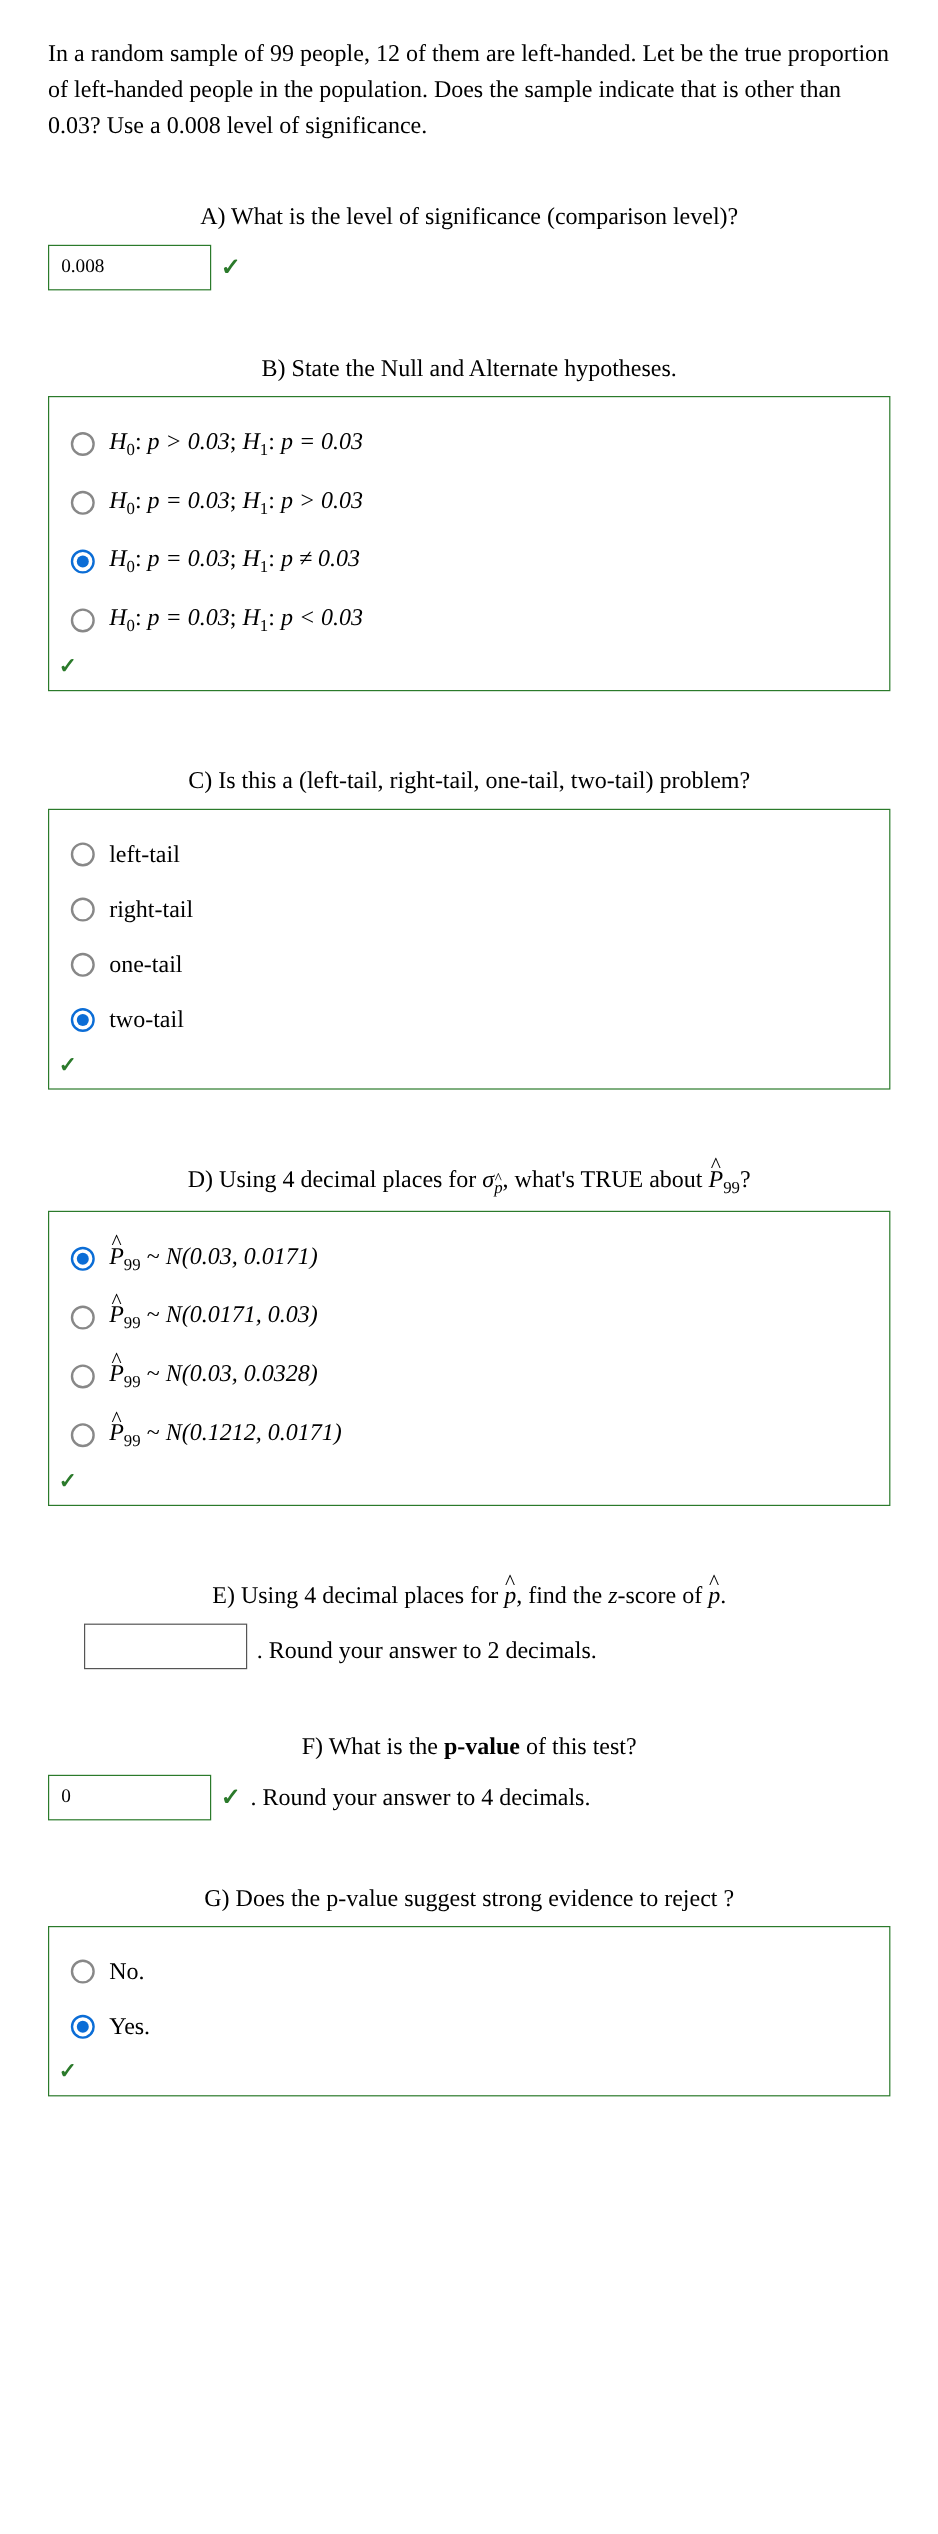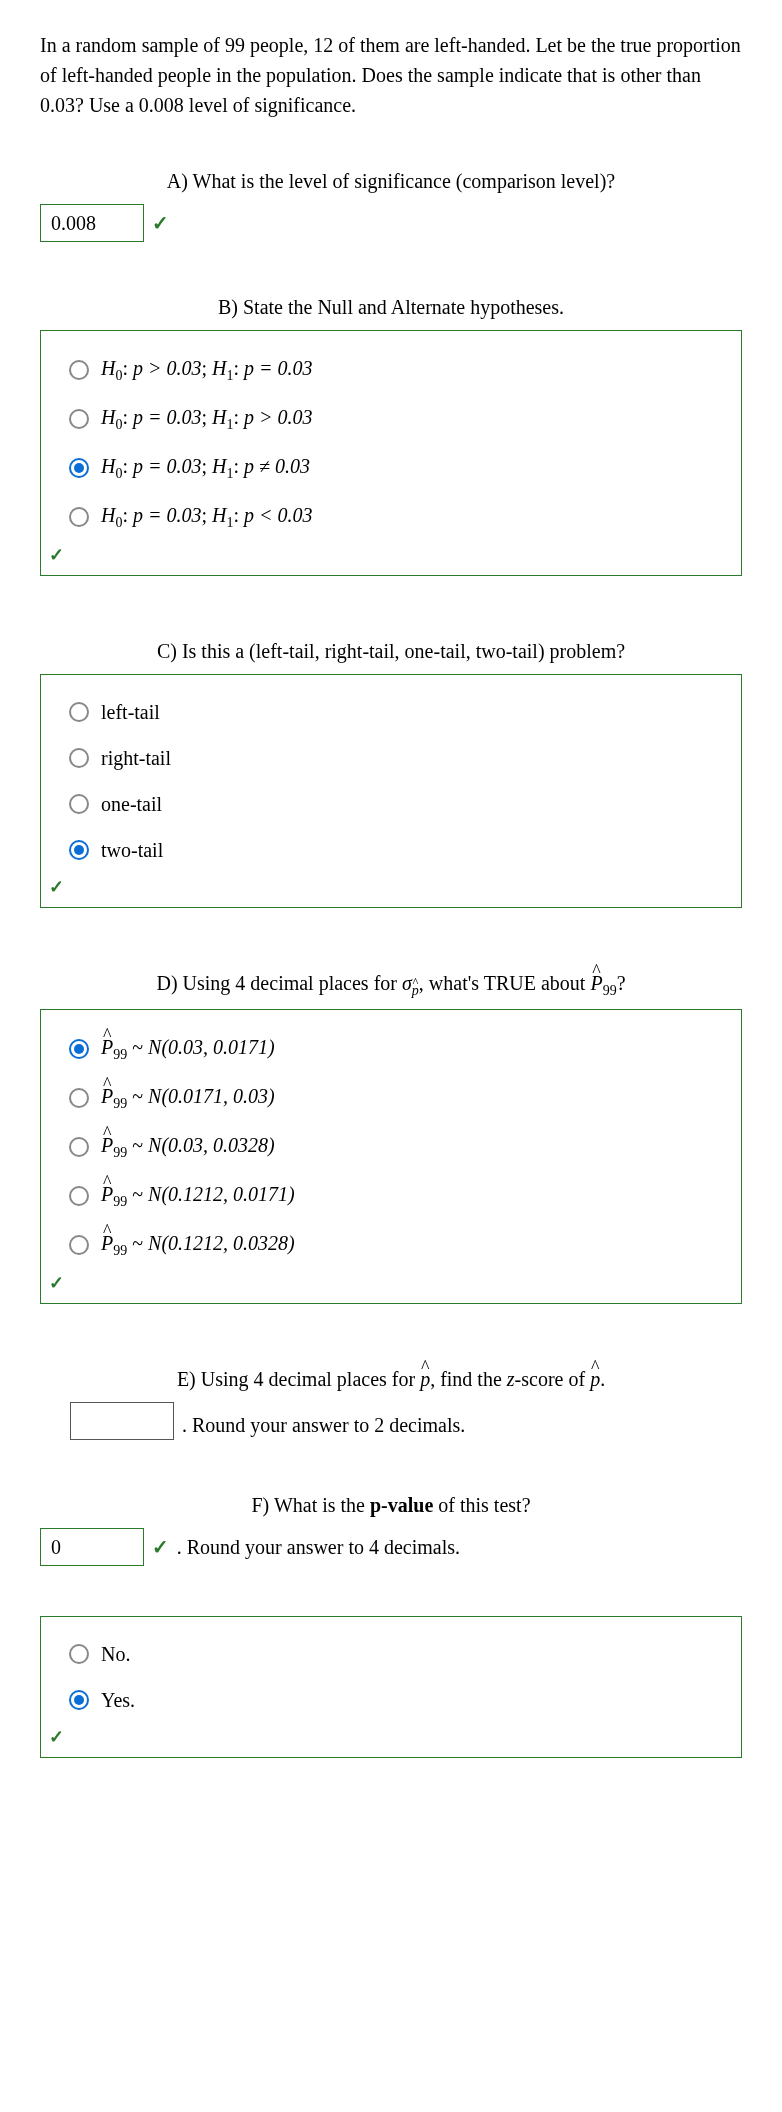--- a/index.html
+++ b/index.html
@@ -11,36 +11,36 @@
       padding: 30px 40px;
       width: 782px;
       line-height: 1.5;
     }
     .intro { margin-bottom: 46px; }
     .question-label { margin-bottom: 8px; text-align: center; }
     .input-row { display: flex; align-items: center; gap: 8px; margin-bottom: 50px; }
     .text-input {
       border: 1.5px solid #2b7a2b;
       padding: 6px 10px;
-      font-size: 20px;
+      font-size: 16px;
       font-family: inherit;
-      width: 104px;
+      width: 136px;
       height: 38px;
     }
     .text-input.plain {
       border: 1.5px solid #555;
     }
     .check-icon {
       color: #2b7a2b;
       font-size: 20px;
       font-weight: bold;
     }
     .option-box {
       border: 1.5px solid #2b7a2b;
-      padding: 14px 14px 6px 24px;
+      padding: 14px 14px 6px 14px;
       margin-bottom: 60px;
       position: relative;
     }
     .option-row {
       display: flex;
       align-items: center;
       gap: 12px;
       padding: 8px 4px;
     }
     .radio {
@@ -162,24 +162,20 @@
       <span><span class="hat math">P</span><span class="sub">99</span> ~ <span class="math">N(0.0171, 0.03)</span></span>
     </div>
     <div class="option-row">
       <span class="radio"></span>
       <span><span class="hat math">P</span><span class="sub">99</span> ~ <span class="math">N(0.03, 0.0328)</span></span>
     </div>
     <div class="option-row">
       <span class="radio"></span>
       <span><span class="hat math">P</span><span class="sub">99</span> ~ <span class="math">N(0.1212, 0.0171)</span></span>
     </div>
-    <div class="option-row">
-      <span class="radio"></span>
-      <span><span class="hat math">P</span><span class="sub">99</span> ~ <span class="math">N(0.1212, 0.0328)</span></span>
-    </div>
     <div class="spacer"></div>
     <span class="box-check">✓</span>
   </div>
 </div>
 
 <div class="section tight-bottom" style="margin-bottom:50px;">
   <div class="question-label">
     <span>E) Using 4 decimal places for </span><span class="hat math">p</span><span>, find the </span><span class="math">z</span><span>-score of </span><span class="hat math">p</span><span>.</span>
   </div>
   <div class="input-row" style="margin-bottom:0; margin-left:30px;align-items:flex-end;">
@@ -193,20 +189,21 @@
     <span>F) What is the </span><span style="font-weight:bold;">p-value</span><span> of this test?</span>
   </div>
   <div class="input-row" style="margin-bottom:0;">
     <input class="text-input" type="text" value="0" style="">
     <span class="check-icon">✓</span>
     <span class="inline-after">. Round your answer to 4 decimals.</span>
   </div>
 </div>
 
 <div class="section">
+  <div class="question-label">G) Does the p-value suggest strong evidence to reject      ?</div>
   <div class="option-box" style="margin-bottom:10px;">
     <div class="option-row">
       <span class="radio"></span>
       <span>No.</span>
     </div>
     <div class="option-row">
       <span class="radio selected"></span>
       <span>Yes.</span>
     </div>
     <div class="spacer"></div>

